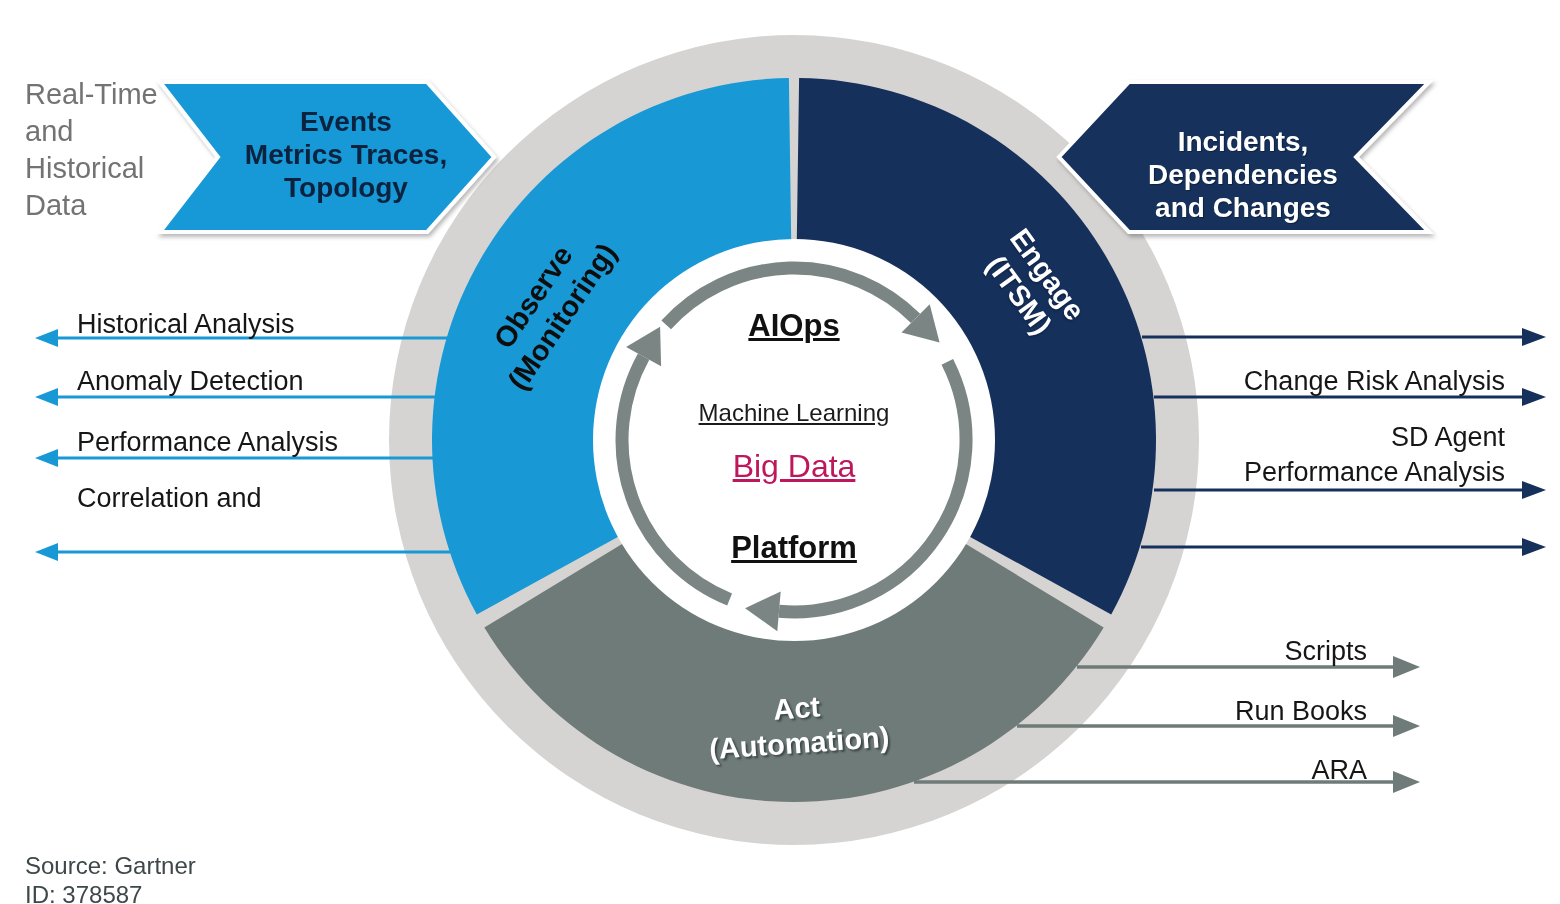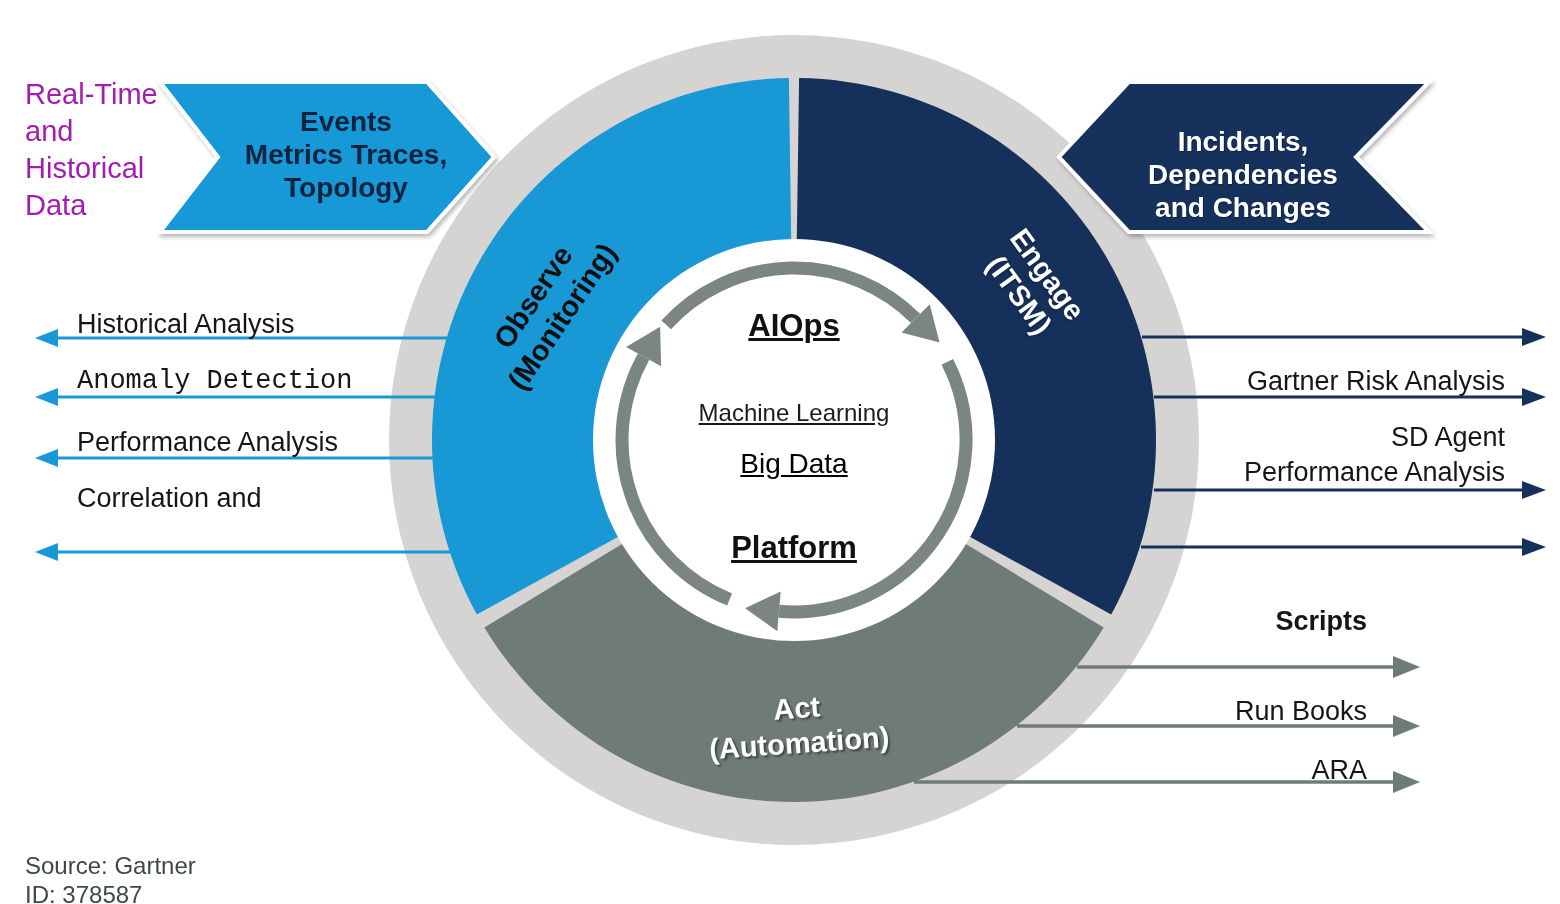--- a/index.html
+++ b/index.html
@@ -3,32 +3,32 @@
 <meta charset="utf-8">
 <style>
   html,body{margin:0;padding:0;background:#ffffff;}
   .stage{
     position:relative;width:1560px;height:904px;overflow:hidden;background:#ffffff;
     font-family:"Liberation Sans", sans-serif;color:#1a1a1a;
   }
   .stage svg{position:absolute;left:0;top:0;}
   .txt{position:absolute;white-space:nowrap;}
   .txt div{display:block;}
-  .realtime{left:25px;top:76px;font-size:29px;line-height:37px;color:#a21caf;}
+  .realtime{left:25px;top:76px;font-size:29px;line-height:37px;color:#737373;}
   .banner-text{width:320px;text-align:center;font-size:28px;line-height:33px;font-weight:bold;}
   .banner-left-text{left:186px;top:105px;color:#0c2340;}
   .banner-right-text{left:1083px;top:105px;color:#ffffff;text-shadow:1px 1px 1px rgba(0,0,0,0.35);margin-top:20px;}
   .seg-label{font-weight:bold;font-size:29px;line-height:35px;text-align:center;}
   .seg-observe{left:548px;top:307px;transform:translate(-50%,-50%) rotate(-56deg);color:#0d0d0d;}
   .seg-engage{left:1033px;top:285px;transform:translate(-50%,-50%) rotate(54deg);color:#ffffff;text-shadow:1px 1px 2px rgba(10,20,40,0.55);}
   .seg-act{left:798px;top:726px;transform:translate(-50%,-50%) rotate(-4deg);color:#ffffff;text-shadow:2px 2px 2px rgba(45,55,55,0.75);}
   .center-box{left:594px;width:400px;text-align:center;text-decoration:underline;}
   .c-title{top:308px;font-size:31px;font-weight:bold;color:#111;}
   .c-item1{top:399px;font-size:24px;color:#1b1b1b;}
-  .c-item2{top:448px;font-size:28px;color:#000000;}
+  .c-item2{top:448px;font-size:32px;color:#be185d;}
   .c-sub{top:530px;font-size:31px;font-weight:bold;color:#111;}
   .out-label{font-size:27px;line-height:36px;color:#161616;}
   .r{text-align:right;}
   .src{left:25px;top:851px;font-size:24px;line-height:29px;color:#3e4749;}
 </style>
 </head>
 <body>
 
 <div class="stage">
 
@@ -125,39 +125,39 @@
   </div>
 
   <div class="txt center-box c-title">AIOps</div>
   <div class="txt center-box c-item1">Machine Learning</div>
   <div class="txt center-box c-item2">Big Data</div>
   <div class="txt center-box c-sub">Platform</div>
 
   <div class="txt out-label" style="left:77px;top:306px;">
     <div>Historical Analysis</div>
   </div>
-  <div class="txt out-label" style="left:77px;top:363px;font-family:Liberation Mono, monospace;">
+  <div class="txt out-label" style="left:77px;top:363px;">
     <div>Anomaly Detection</div>
   </div>
   <div class="txt out-label" style="left:77px;top:424px;">
     <div>Performance Analysis</div>
   </div>
   <div class="txt out-label" style="left:77px;top:480px;">
     <div>Correlation and</div>
   </div>
 
   <div class="txt out-label r" style="right:55px;top:363px;">
-    <div>Gartner Risk Analysis</div>
+    <div>Change Risk Analysis</div>
   </div>
   <div class="txt out-label r" style="right:55px;top:420px;line-height:35px;">
     <div>SD Agent</div>
     <div>Performance Analysis</div>
   </div>
 
-  <div class="txt out-label r" style="right:193px;top:603px;font-weight:bold;">
+  <div class="txt out-label r" style="right:193px;top:633px;">
     <div>Scripts</div>
   </div>
   <div class="txt out-label r" style="right:193px;top:693px;">
     <div>Run Books</div>
   </div>
   <div class="txt out-label r" style="right:193px;top:752px;margin-left:25px;">
     <div>ARA</div>
   </div>
 
   <div class="txt src">

